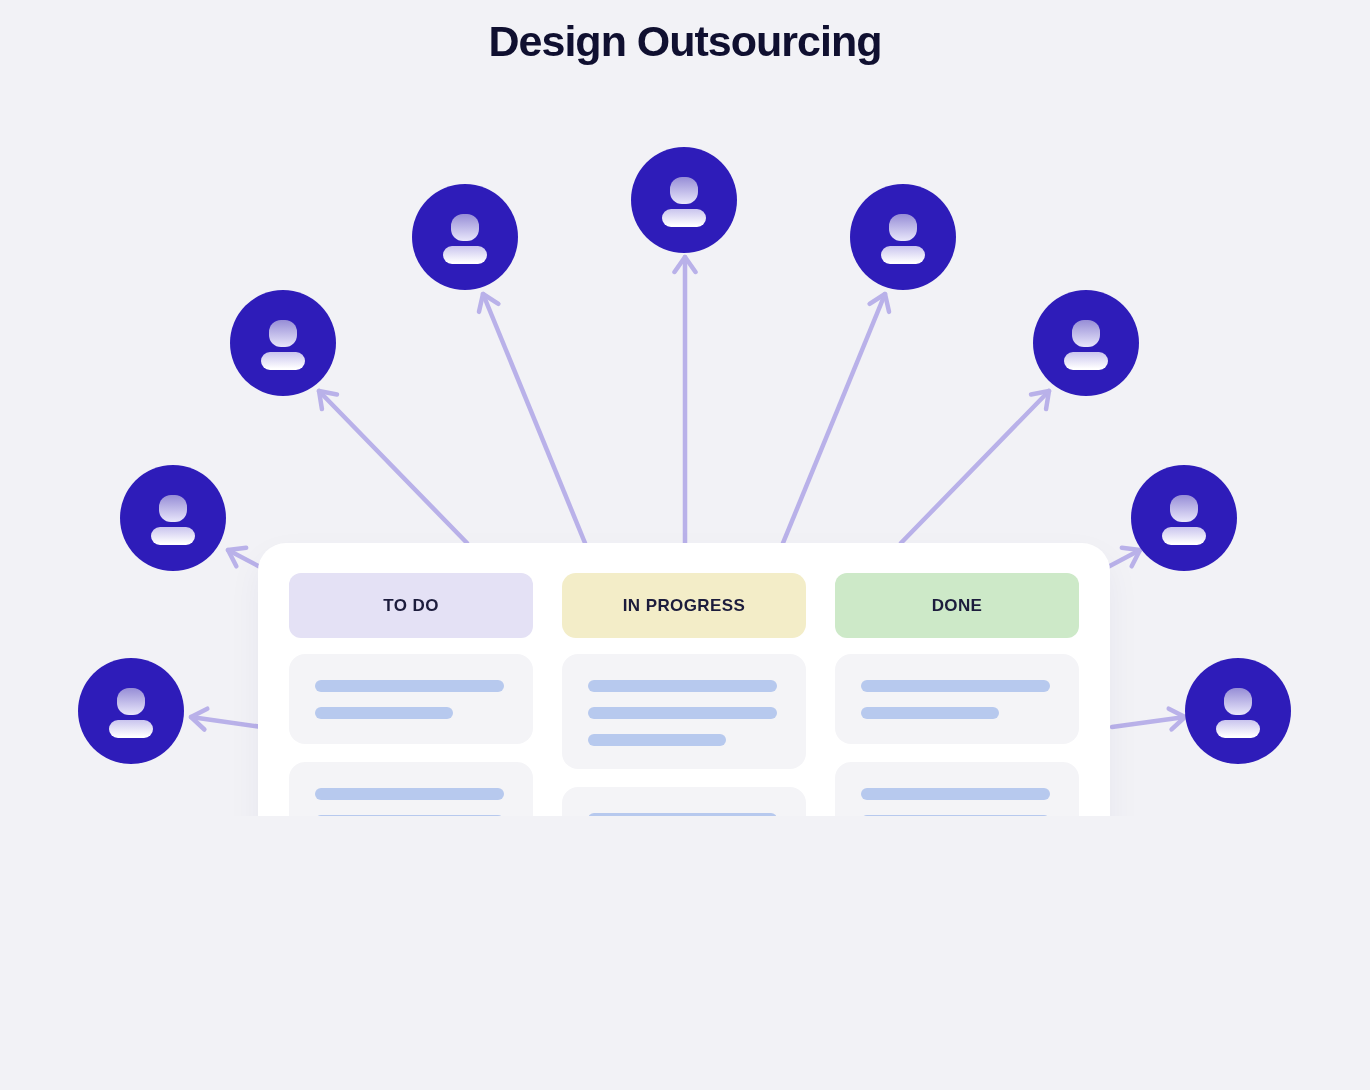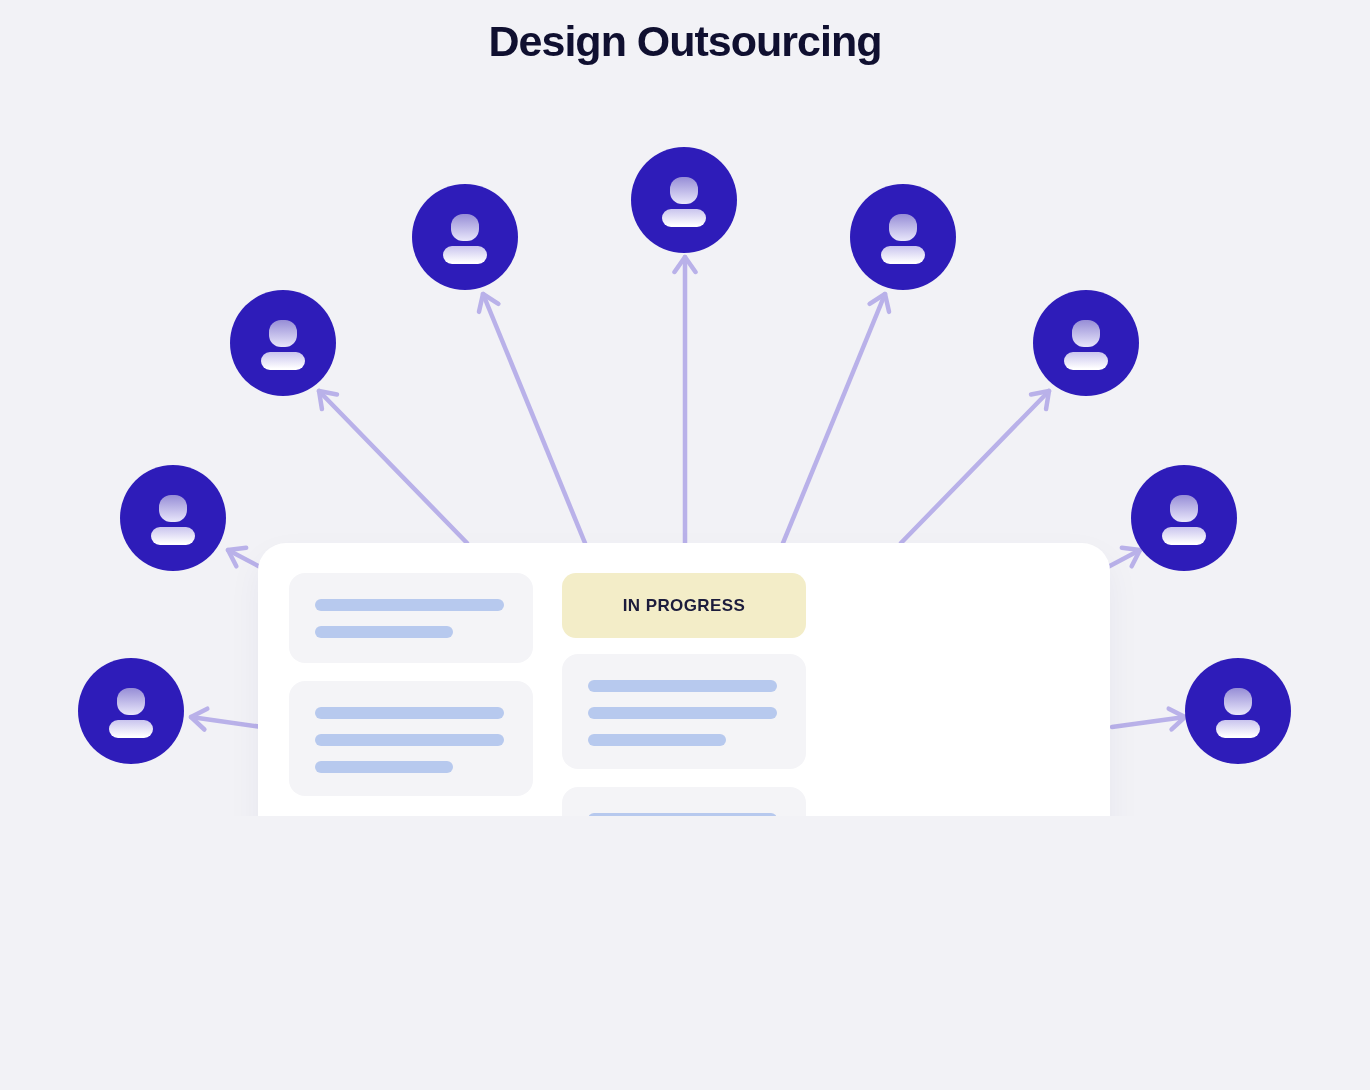--- a/index.html
+++ b/index.html
@@ -57,20 +57,21 @@
         <line x1="262" y1="568" x2="228" y2="550" stroke="#b9b1e9" stroke-width="4.5" stroke-linecap="round" marker-end="url(#ah)"></line>
         <line x1="1106" y1="568" x2="1140" y2="550" stroke="#b9b1e9" stroke-width="4.5" stroke-linecap="round" marker-end="url(#ah)"></line>
         <line x1="262" y1="727" x2="191" y2="717" stroke="#b9b1e9" stroke-width="4.5" stroke-linecap="round" marker-end="url(#ah)"></line>
         <line x1="1112" y1="727" x2="1185" y2="717" stroke="#b9b1e9" stroke-width="4.5" stroke-linecap="round" marker-end="url(#ah)"></line>
       </g>
   </svg>
 
   <div class="board">
     <div class="columns" id="board-columns">
         <div class="column">
+          <div class="col-header" style="background: rgb(228, 225, 245);">TO DO</div>
           <div class="card h2">
             <div class="line long"></div>
             <div class="line medium"></div>
           </div>
           <div class="card h3">
             <div class="line long"></div>
             <div class="line long"></div>
             <div class="line medium"></div>
           </div>
         </div>
@@ -79,20 +80,32 @@
           <div class="card h3">
             <div class="line long"></div>
             <div class="line long"></div>
             <div class="line medium"></div>
           </div>
           <div class="card h2">
             <div class="line long"></div>
             <div class="line medium"></div>
           </div>
           <div class="card h2">
+            <div class="line long"></div>
+            <div class="line medium"></div>
+          </div>
+        </div>
+        <div class="column">
+          <div class="col-header" style="background: rgb(205, 233, 200);">DONE</div>
+          <div class="card h2">
+            <div class="line long"></div>
+            <div class="line medium"></div>
+          </div>
+          <div class="card h3">
+            <div class="line long"></div>
             <div class="line long"></div>
             <div class="line medium"></div>
           </div>
         </div>
       </div>
   </div>
 
   <div id="avatars-layer">
       <div class="avatar" style="left: 631px; top: 147px;">
         <div class="head"></div>

